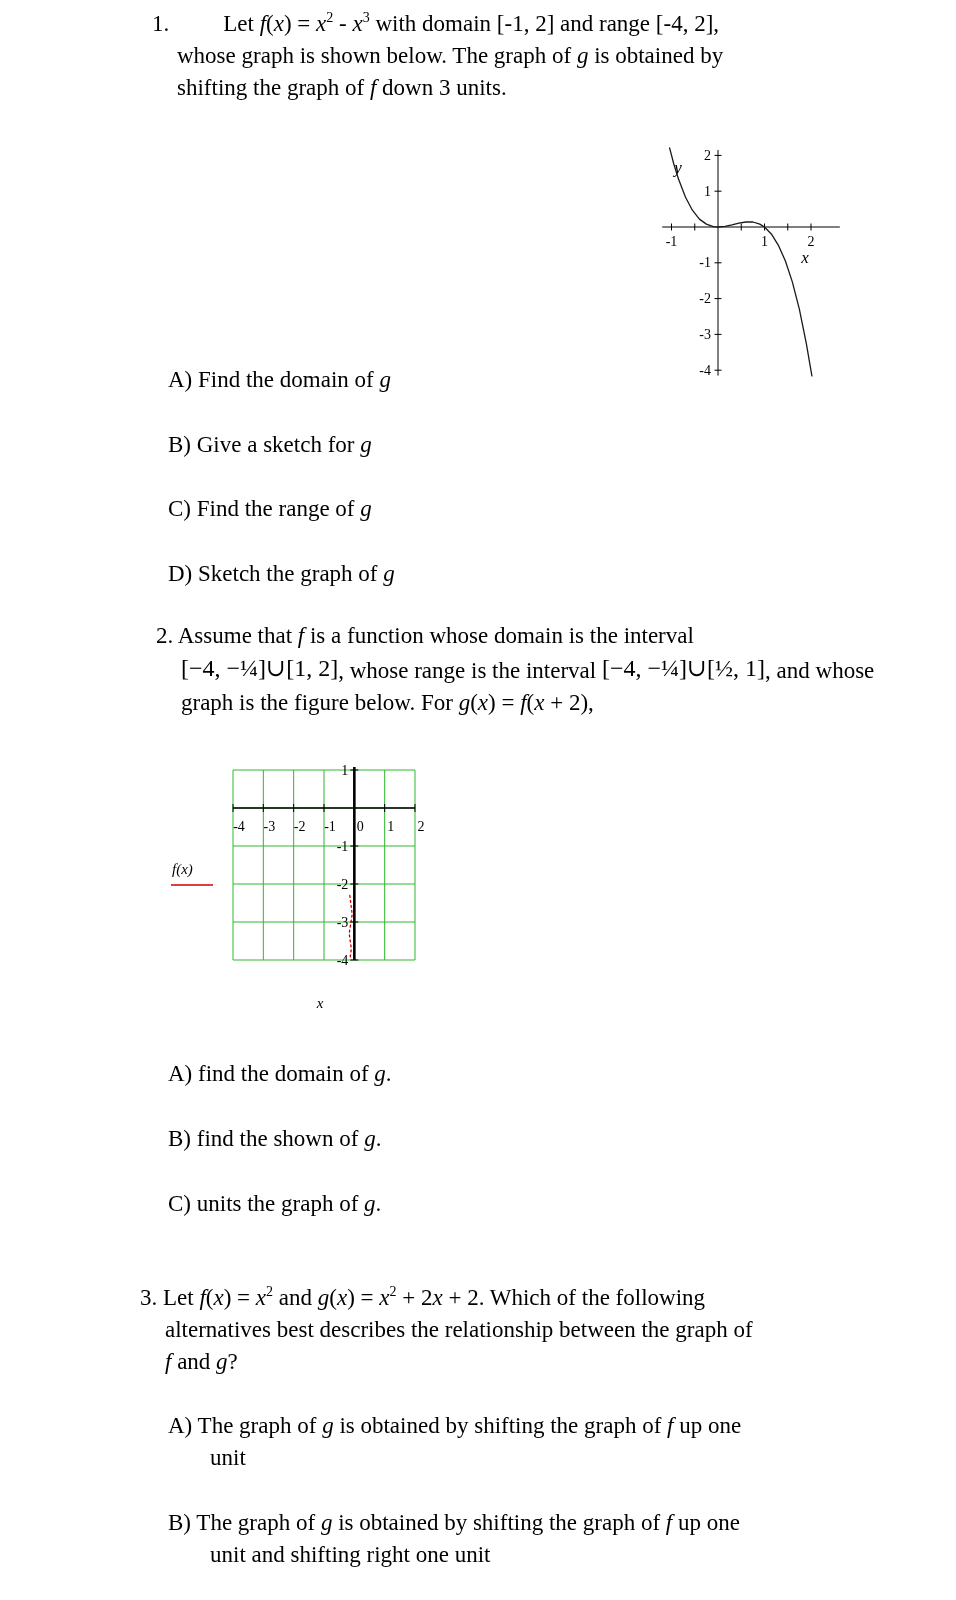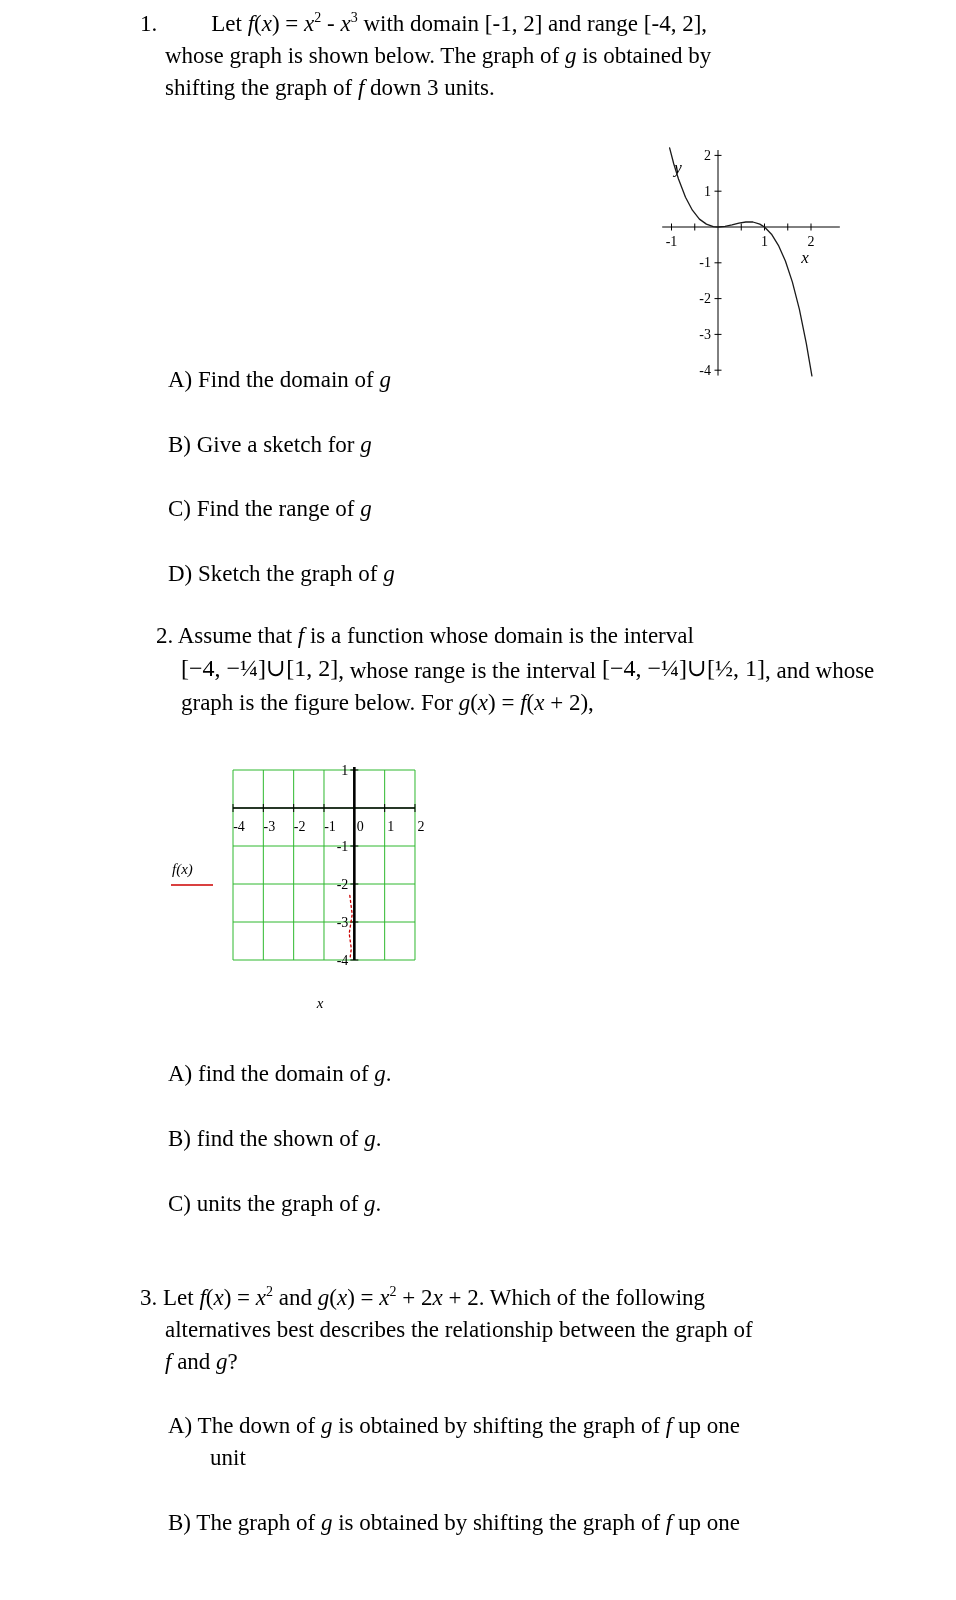--- a/index.html
+++ b/index.html
@@ -17,21 +17,21 @@
   sup{font-size:14px;line-height:0;}
   .sm{font-size:24px;vertical-align:2px;}
   .figure{position:absolute;}
   svg{display:block;}
 </style>
 </head>
 <body>
 
 <div>
 
-  <div class="block hang" style="top:8px;left:140px;width:745px">
+  <div class="block hang" style="top:8px;left:152px;width:745px">
     <span class="pnum">1.</span><span class="tab"></span><span><span>Let </span><span class="it">f</span><span>(</span><span class="it">x</span><span>) = </span><span class="it">x</span><sup>2</sup><span> - </span><span class="it">x</span><sup>3</sup><span> with domain [-1, 2] and range [-4, 2],</span><br><span>whose graph is shown below. The graph of </span><span class="it">g</span><span> is obtained by</span><br><span>shifting the graph of </span><span class="it">f</span><span> down 3 units.</span></span>
   </div>
 
   <div class="figure" style="left:645px;top:140px;width:210px;height:252px">
     <svg id="fig1" width="210" height="252">
         <line x1="17.200000000000003" y1="87" x2="194.82999999999998" y2="87" stroke="#000" stroke-width="1"></line>
         <line x1="73" y1="10.030000000000015" x2="73" y2="235.57" stroke="#000" stroke-width="1"></line>
         <line x1="26.5" y1="83.5" x2="26.5" y2="90.5" stroke="#000" stroke-width="1"></line>
         <text x="26.5" y="106" text-anchor="middle" font-size="14" font-family="&quot;Liberation Serif&quot;,&quot;DejaVu Serif&quot;,serif" fill="#000">-1</text>
         <line x1="49.75" y1="83.5" x2="49.75" y2="90.5" stroke="#000" stroke-width="1"></line>
@@ -134,19 +134,19 @@
   <div class="block part" style="top:1188px">
     <span><span>C) units the graph of </span><span class="it">g</span><span>.</span></span>
   </div>
 
   <div class="block hang" style="top:1282px;left:140px;width:760px">
     <span class="pnum">3.</span>
     <span><span>Let </span><span class="it">f</span><span>(</span><span class="it">x</span><span>) = </span><span class="it">x</span><sup>2</sup><span> and </span><span class="it">g</span><span>(</span><span class="it">x</span><span>) = </span><span class="it">x</span><sup>2</sup><span> + 2</span><span class="it">x</span><span> + 2. Which of the following</span><br><span>alternatives best describes the relationship between the graph of</span><br><span class="it">f</span><span> and </span><span class="it">g</span><span>?</span></span>
   </div>
 
   <div class="block opt" style="top:1410px">
-    <span><span>A) The down of </span><span class="it">g</span><span> is obtained by shifting the graph of </span><span class="it">f</span><span> up one</span><br><span>unit</span></span>
+    <span><span>A) The graph of </span><span class="it">g</span><span> is obtained by shifting the graph of </span><span class="it">f</span><span> up one</span><br><span>unit</span></span>
   </div>
   <div class="block opt" style="top:1507px">
-    <span><span>B) The graph of </span><span class="it">g</span><span> is obtained by shifting the graph of </span><span class="it">f</span><span> up one</span><br></span>
+    <span><span>B) The graph of </span><span class="it">g</span><span> is obtained by shifting the graph of </span><span class="it">f</span><span> up one</span><br><span>unit and shifting right one unit</span></span>
   </div>
 
 </div>
 
 </body></html>

